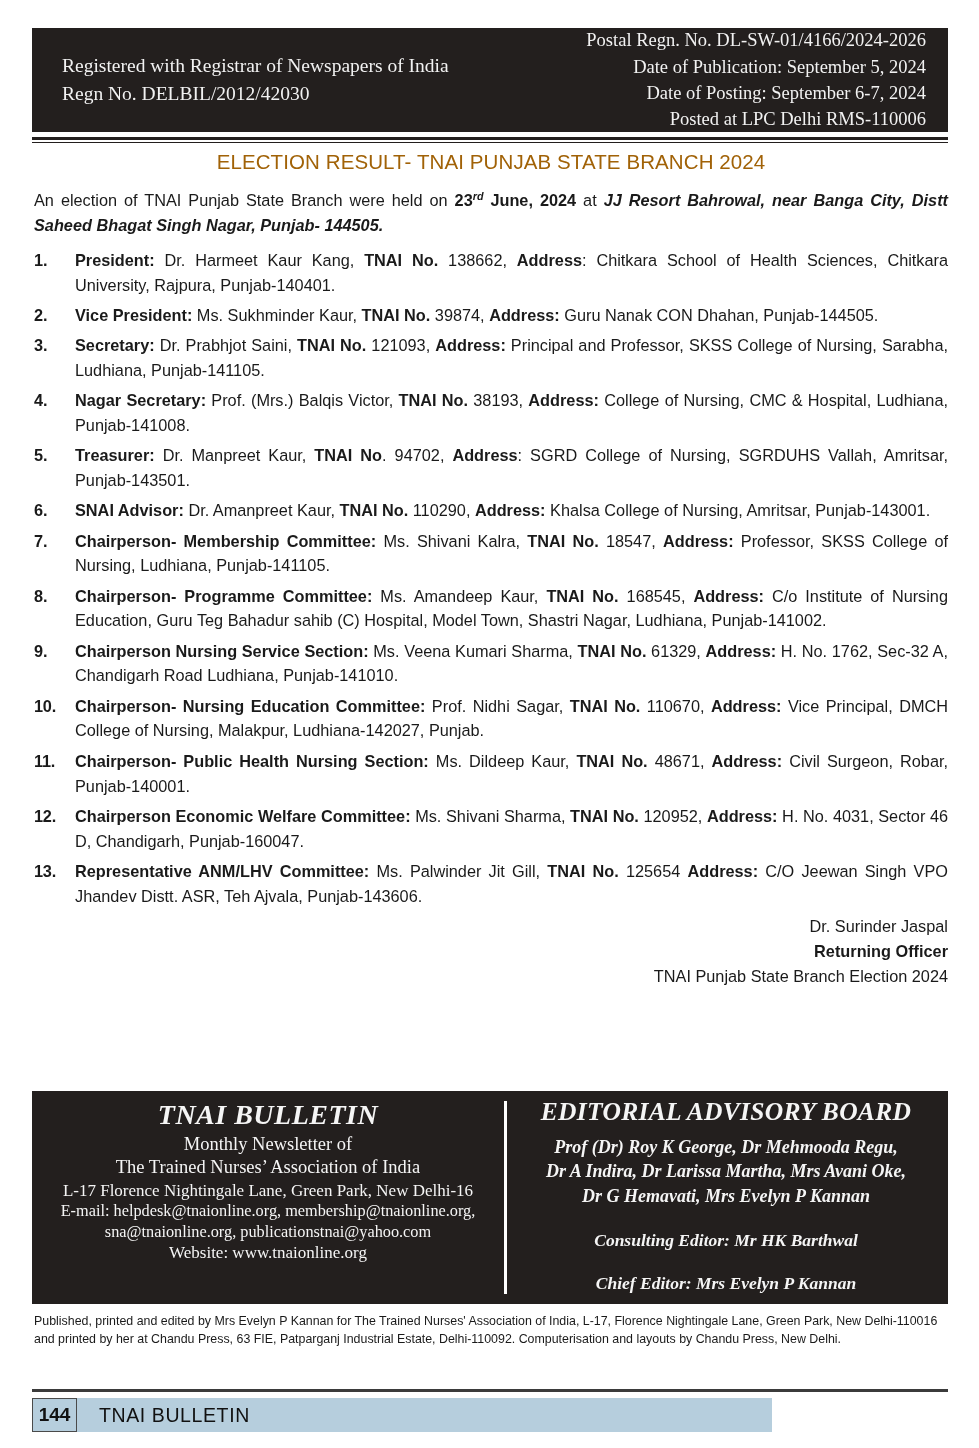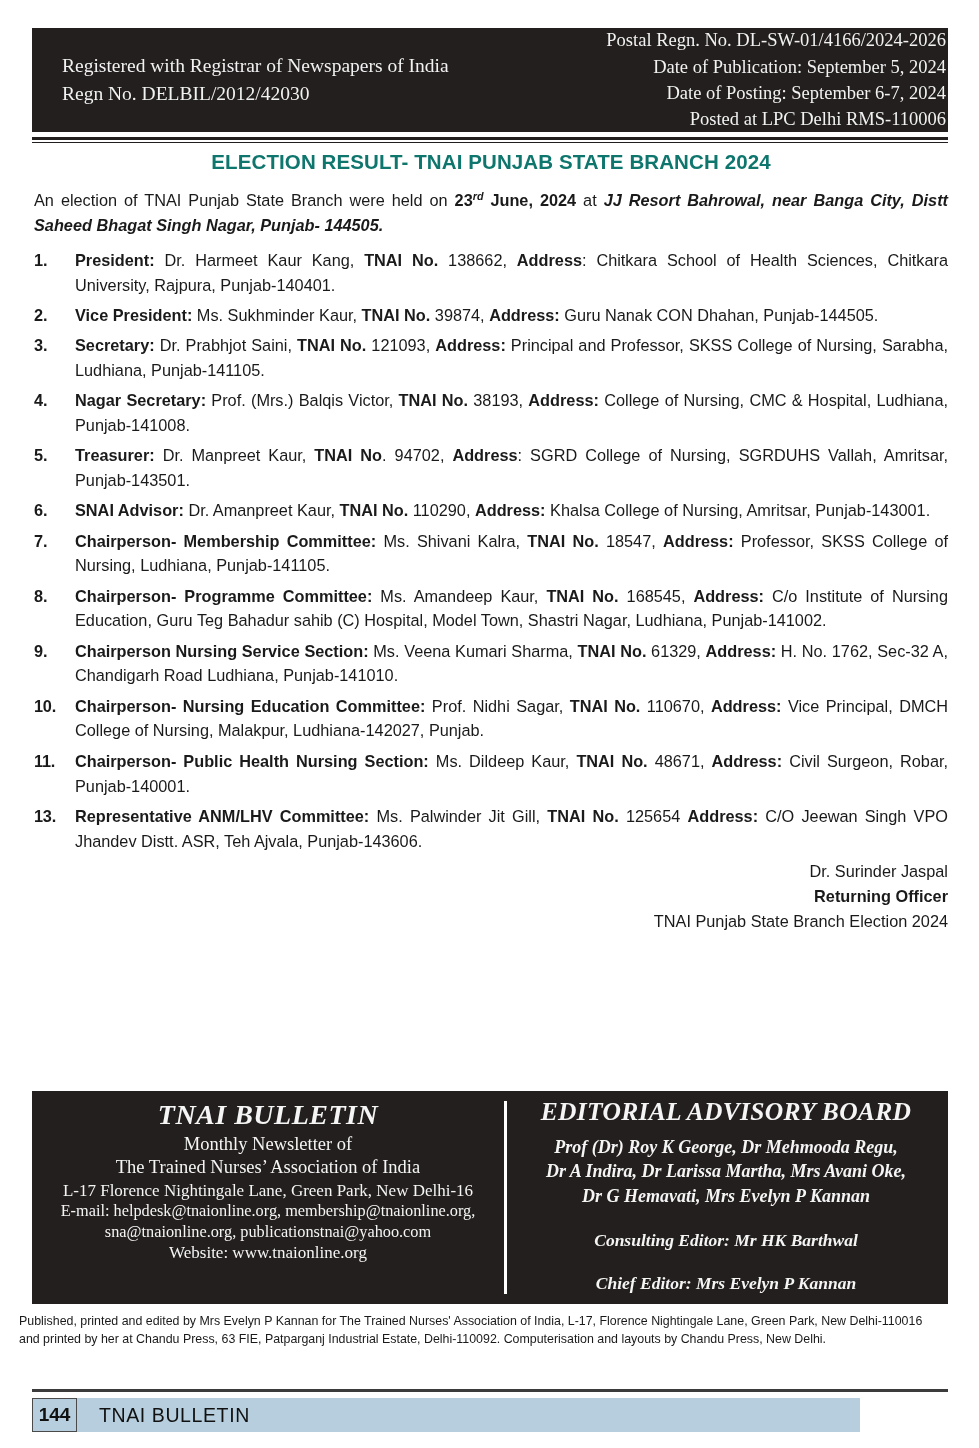--- a/index.html
+++ b/index.html
@@ -24,43 +24,43 @@
     align-items: center;
   }
   .masthead-left {
     width: 52%;
     padding-left: 30px;
     font-size: 19.5px;
     line-height: 1.45;
   }
   .masthead-right {
     width: 48%;
-    padding-right: 2px;
+    padding-right: 22px;
     text-align: right;
     font-size: 18.5px;
     line-height: 1.42;
   }
   .masthead-left div, .masthead-right div { white-space: nowrap; }
 
   
   .rule-wrap { position:absolute; left:32px; top:137px; width:916px; }
   .rule-thick { height:3px; background:#231f1e; }
   .rule-gap { height:2px; background:#ffffff; }
   .rule-thin { height:1.4px; background:#231f1e; }
 
   
   .article {
     position: absolute;
     left: 34px; top: 150px; width: 914px;
   }
   .headline {
     text-align: center;
-    color: #0f766e;
+    color: #a16207;
     font-size: 20.5px;
-    font-weight: bold;
+    font-weight: normal;
     letter-spacing: .1px;
     margin: 0 0 14px 0;
   }
   .intro {
     font-size: 16.3px;
     line-height: 1.52;
     text-align: justify;
     margin: 0 0 10px 0;
   }
   .intro b { font-weight: bold; }
@@ -135,34 +135,34 @@
     line-height: 1.35;
   }
   .eab-role {
     font-size: 17.5px; font-style: italic; font-weight: bold;
     margin-top: 22px;
   }
 
   
   .imprint {
     position: absolute;
-    left: 19px; top: 1313px; width: 914px;
+    left: 34px; top: 1313px; width: 914px;
     font-size: 12.4px;
     line-height: 1.44;
     color: #1a1a1a;
   }
 
   
   .footrule {
     position: absolute; left: 32px; top: 1389px;
     width: 916px; height: 2.6px; background: #3b3b3b;
   }
   .pagebar {
     position: absolute; left: 32px; top: 1398px;
-    width: 828px; height: 34px;
+    width: 740px; height: 34px;
     background: #b6cedd;
     display: flex; align-items: center;
   }
   .pagenum {
     width: 45px; height: 34px;
     border: 1.6px solid #4a4a4a;
     background: #b6cedd;
     display: flex; align-items: center; justify-content: center;
     font-size: 19px; font-weight: bold; color: #111;
     margin-left: 0px;
@@ -218,20 +218,21 @@
     <li><span class="num">7.</span><b>Chairperson- Membership Committee:</b><span> Ms. Shivani Kalra, </span><b>TNAI No.</b><span> 18547, </span><b>Address:</b><span> Professor, SKSS College of Nursing, Ludhiana, Punjab-141105.</span></li>
 
     <li><span class="num">8.</span><b>Chairperson- Programme Committee:</b><span> Ms. Amandeep Kaur, </span><b>TNAI No.</b><span> 168545, </span><b>Address:</b><span> C/o Institute of Nursing Education, Guru Teg Bahadur sahib (C) Hospital, Model Town, Shastri Nagar, Ludhiana, Punjab-141002.</span></li>
 
     <li><span class="num">9.</span><b>Chairperson Nursing Service Section:</b><span> Ms. Veena Kumari Sharma, </span><b>TNAI No.</b><span> 61329, </span><b>Address:</b><span> H. No. 1762, Sec-32 A, Chandigarh Road Ludhiana, Punjab-141010.</span></li>
 
     <li><span class="num wide">10.</span><b>Chairperson- Nursing Education Committee:</b><span> Prof. Nidhi Sagar, </span><b>TNAI No.</b><span> 110670, </span><b>Address:</b><span> Vice Principal, DMCH College of Nursing, Malakpur, Ludhiana-142027, Punjab.</span></li>
 
     <li><span class="num wide">11.</span><b>Chairperson- Public Health Nursing Section:</b><span>  Ms. Dildeep Kaur, </span><b>TNAI No.</b><span> 48671, </span><b>Address:</b><span> Civil Surgeon, Robar, Punjab-140001.</span></li>
 
+    <li><span class="num wide">12.</span><b>Chairperson Economic Welfare Committee:</b><span> Ms. Shivani Sharma, </span><b>TNAI No.</b><span> 120952, </span><b>Address:</b><span> H. No. 4031, Sector 46 D, Chandigarh, Punjab-160047.</span></li>
 
     <li><span class="num wide">13.</span><b>Representative ANM/LHV Committee:</b><span> Ms. Palwinder Jit Gill, </span><b>TNAI No.</b><span> 125654 </span><b>Address:</b><span> C/O Jeewan Singh VPO Jhandev Distt. ASR, Teh Ajvala, Punjab-143606.</span></li>
   </ol>
 
   <div class="signoff">
     <div>Dr. Surinder Jaspal</div>
     <div class="bold">Returning Officer</div>
     <div>TNAI Punjab State Branch Election 2024</div>
   </div>
 </div>

